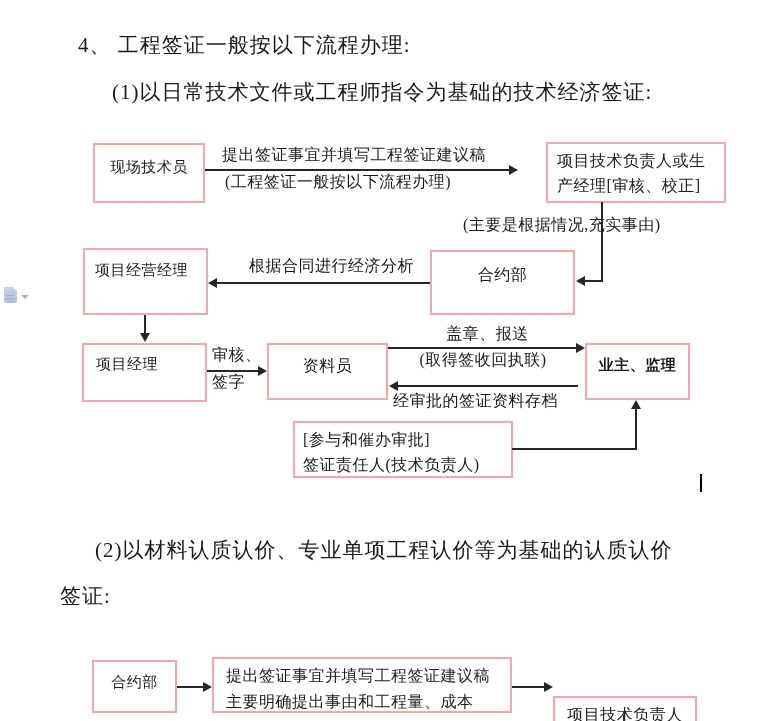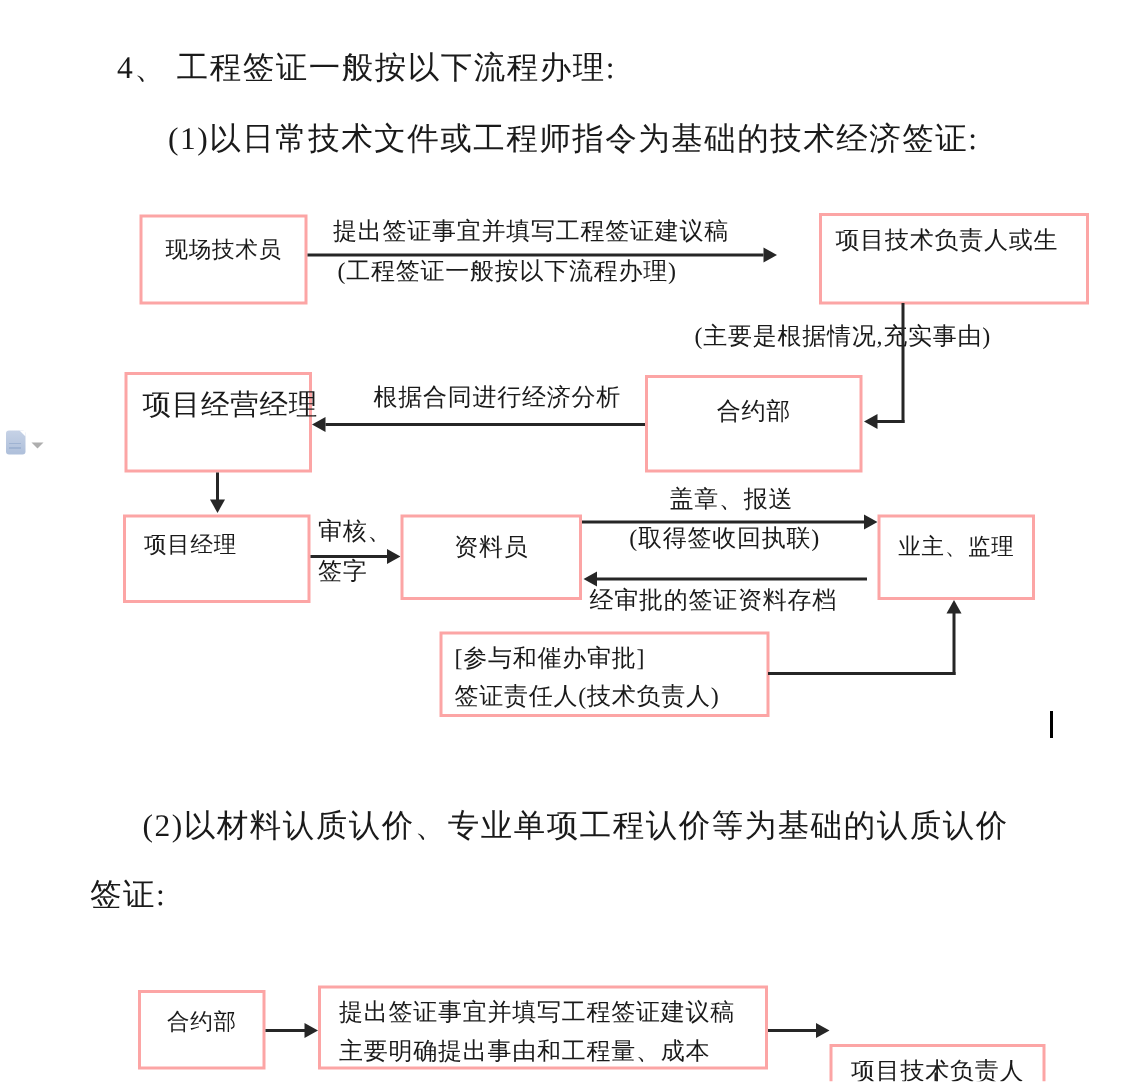--- a/index.html
+++ b/index.html
@@ -58,29 +58,30 @@
     <div class="bl">现场技术员</div>
   </div>
 
   <div class="hl" style="left:205px;top:169px;width:304px;"></div>
   <div class="ar r" style="left:509px;top:165px;"></div>
   <div class="t fl" style="left:222px;top:145px;">提出签证事宜并填写工程签证建议稿</div>
   <div class="t fl" style="left:225px;top:172px;">(工程签证一般按以下流程办理)</div>
 
   <div class="fbox" style="left:518px;top:142px;width:180px;height:61px;padding:4px 8px 0 9px;margin-left:28px;">
     <div class="bl">项目技术负责人或生</div>
+    <div class="bl">产经理[审核、校正]</div>
   </div>
 
   <div class="t fl" style="left:443px;top:215px;margin-left:20px;">(主要是根据情况,充实事由)</div>
 
   <div class="vl" style="left:601px;top:202px;height:80px;"></div>
   <div class="hl" style="left:584px;top:280px;width:19px;"></div>
   <div class="ar l" style="left:576px;top:276px;"></div>
 
-  <div class="fbox" style="left:83px;top:248px;width:125px;height:67px;padding:8px 0 0 10px;font-size:19px;">
+  <div class="fbox" style="left:83px;top:248px;width:125px;height:67px;padding:8px 0 0 10px;font-size:15px;">
     <div class="bl">项目经营经理</div>
   </div>
 
   <div class="hl" style="left:217px;top:282px;width:213px;"></div>
   <div class="ar l" style="left:208px;top:278px;"></div>
   <div class="t fl" style="left:249px;top:256px;">根据合同进行经济分析</div>
 
   <div class="fbox ctr" style="left:430px;top:250px;width:145px;height:65px;padding-top:10px;">
     <div class="bl">合约部</div>
   </div>
@@ -103,21 +104,21 @@
 
   <div class="hl" style="left:388px;top:347px;width:189px;"></div>
   <div class="ar r" style="left:576px;top:343px;"></div>
   <div class="t fl ctr" style="left:390px;top:324px;width:195px;">盖章、报送</div>
   <div class="t fl ctr" style="left:383px;top:350px;width:200px;">(取得签收回执联)</div>
 
   <div class="hl" style="left:397px;top:385px;width:181px;"></div>
   <div class="ar l" style="left:389px;top:381px;"></div>
   <div class="t fl" style="left:393px;top:391px;">经审批的签证资料存档</div>
 
-  <div class="fbox ctr" style="left:585px;top:343px;width:105px;height:57px;padding-top:8px;font-size:15px;">
+  <div class="fbox ctr" style="left:585px;top:343px;width:105px;height:57px;padding-top:8px;font-size:15px;font-weight:bold;">
     <div class="bl">业主、监理</div>
   </div>
 
   <div class="fbox" style="left:293px;top:421px;width:220px;height:57px;padding:4px 0 0 8px;">
     <div class="bl">[参与和催办审批]</div>
     <div class="bl">签证责任人(技术负责人)</div>
   </div>
   <div class="hl" style="left:512px;top:448px;width:125px;"></div>
   <div class="vl" style="left:635px;top:405px;height:45px;"></div>
   <div class="ar u" style="left:631px;top:400px;"></div>

